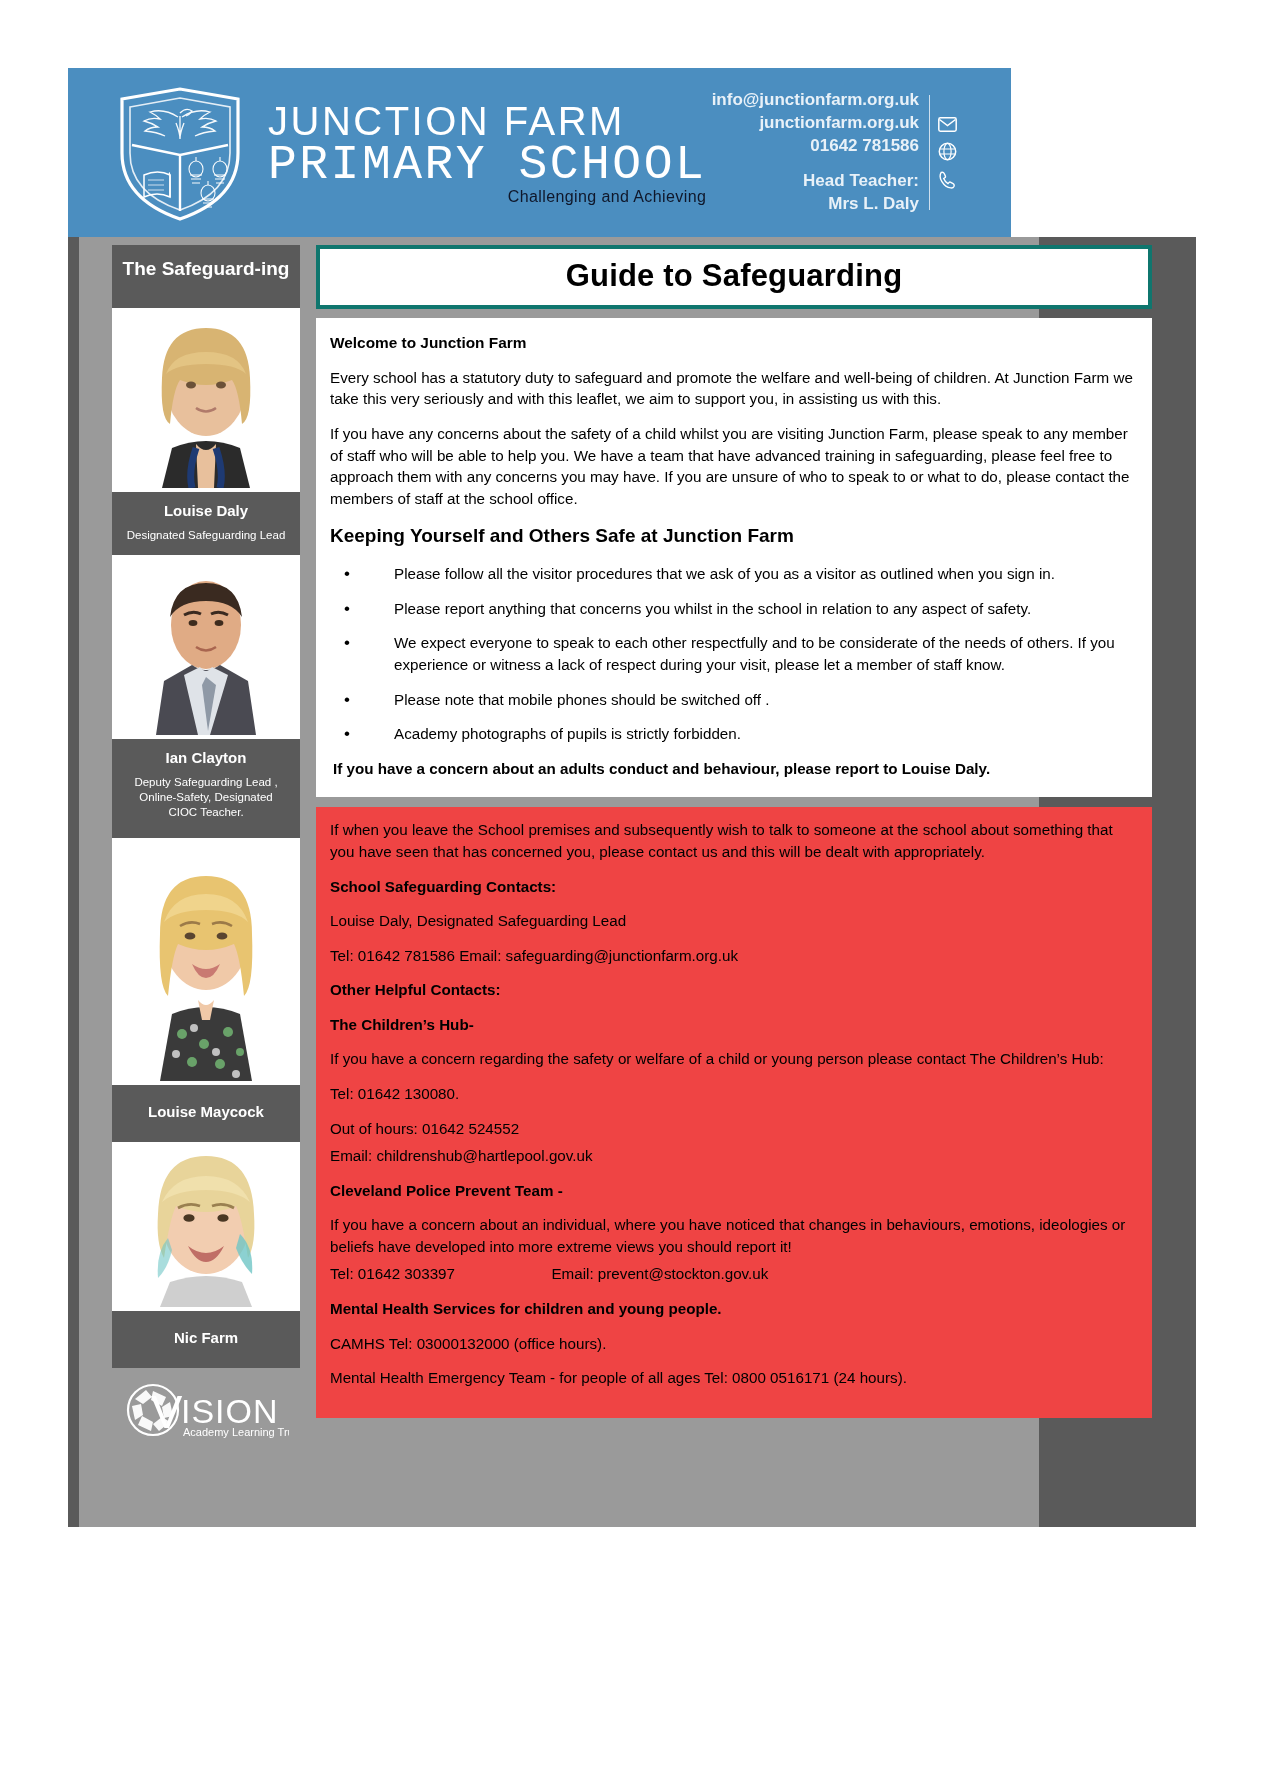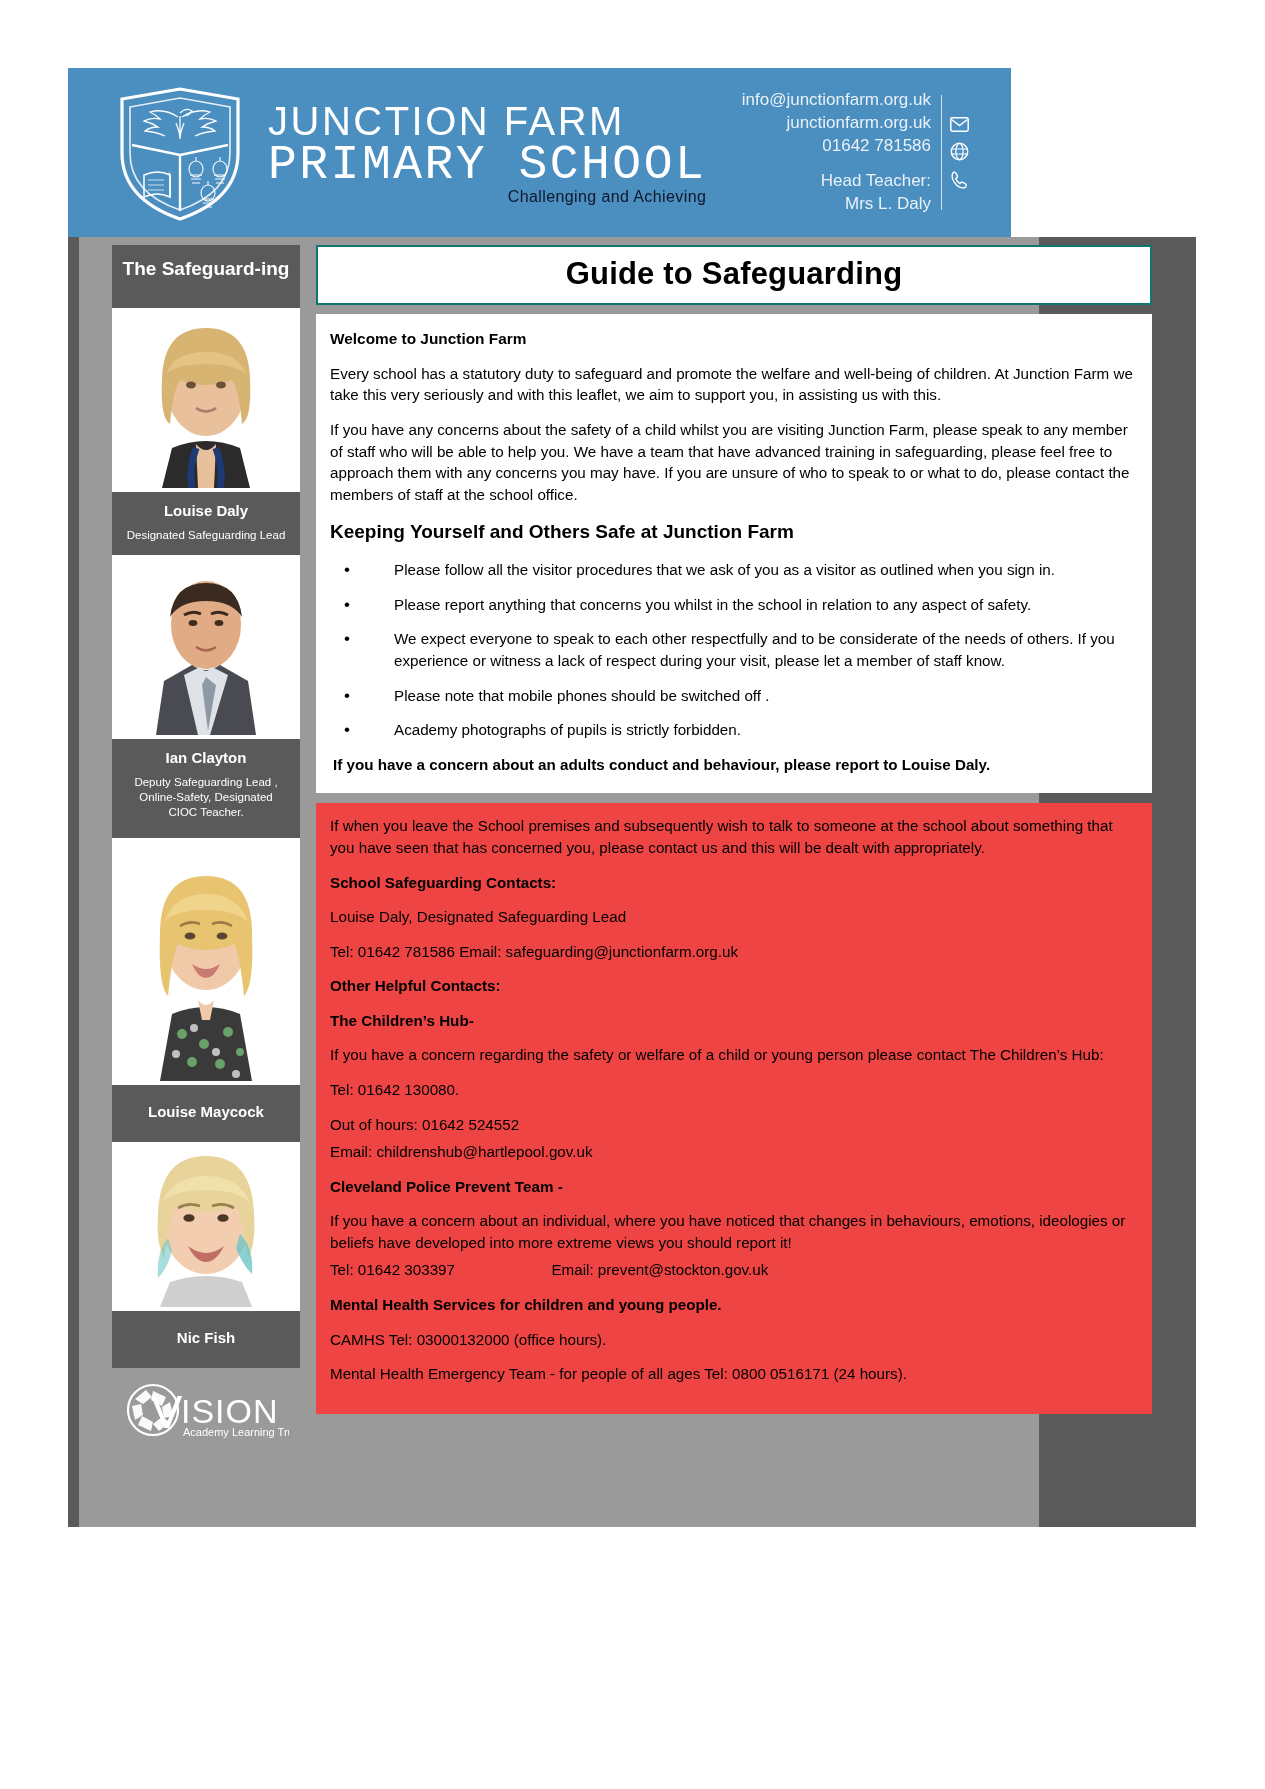--- a/index.html
+++ b/index.html
@@ -18,21 +18,21 @@
     background:#4b8ec0;
     display:flex; align-items:center;
   }
   .crest { width:140px; height:140px; margin-left:42px; flex:0 0 auto; position:relative; }
   .school-name { margin-left:18px; color:#ffffff; line-height:1.0; }
   .school-name .l1 { font-size:40px; letter-spacing:2.5px; font-weight:300; }
   .school-name .l2 { font-size:48px; letter-spacing:2.5px; font-weight:300;font-family:Liberation Mono, monospace; }
   .tagline { color:#0f172a; font-size:16px; text-align:right; margin-top:0; letter-spacing:.4px; }
 
   .contact-block {
-    margin-left:auto; display:flex; align-items:stretch; padding-right:42px;
+    margin-left:auto; display:flex; align-items:stretch; padding-right:54px;font-weight:bold;
   }
   .contact-text {
     color:#e8f1f8; font-size:17px; text-align:right; line-height:1.35;
     display:flex; flex-direction:column; justify-content:center;
     padding-right:10px;
   }
   .contact-text .spacer { height:12px; }
   .contact-divider { width:1px; background:#cfe0ee; margin:6px 0; }
   .contact-icons {
     display:flex; flex-direction:column; justify-content:center; gap:10px;
@@ -70,21 +70,21 @@
 
   .trust-logo {
     background:#9a9a9a; width:188px; padding:12px 0 16px 0;
     display:flex; flex-direction:column; align-items:center; justify-content:center;
   }
 
   
   .main-col { position:absolute; left:237px; top:8px; width:836px; }
 
   .title-box {
-    background:#ffffff; border:2px solid #0f766e; margin:0 0 0 0;
+    background:#ffffff; border:4px solid #0f766e; margin:0 0 0 0;
     padding:9px 0 11px 0; text-align:center;
   }
   .title-box h1 { margin:0; font-size:31px; font-weight:bold; color:#000; letter-spacing:.2px; }
 
   .panel {
     background:#ffffff; margin-top:9px; padding:12px 14px 14px 14px;
     font-size:15.2px; color:#000; line-height:1.42;
   }
   .panel h2 { font-size:15.4px; font-weight:bold; margin:2px 0 13px 0; }
   .panel p { margin:0 0 13px 0; }
@@ -284,21 +284,21 @@
             <path d="M128 92 q14 14 12 40 q-10 -10 -16 -26 Z" fill="#6fc6c6" opacity=".8"></path>
             <path d="M56 96 q-12 14 -10 40 q10 -10 14 -28 Z" fill="#6fc6c6" opacity=".6"></path>
             <ellipse cx="77" cy="76" rx="5.6" ry="3.8" fill="#4a3724"></ellipse>
             <ellipse cx="111" cy="76" rx="5.6" ry="3.8" fill="#4a3724"></ellipse>
             <path d="M66 66 q11 -6 22 -2 M100 64 q11 -4 22 2" stroke="#9a8050" stroke-width="2.8" fill="none"></path>
             <path d="M76 104 q18 14 36 0 q-8 16 -18 16 q-10 0 -18 -16 Z" fill="#c06e66"></path>
             <path d="M58 140 q36 -12 72 0 l10 25 l-92 0 Z" fill="#cfcfcf"></path>
           </svg>
         </div>
         <div class="caption only-name">
-          <div class="nm">Nic Fish</div>
+          <div class="nm">Nic Farm</div>
         </div>
 
         <div class="trust-logo">
           <svg width="166" height="60" viewBox="0 0 166 60">
             <g>
               <circle cx="30" cy="30" r="25" fill="none" stroke="#ffffff" stroke-width="2.2"></circle>
               <g fill="#ffffff" opacity=".95">
                 <path d="M30 11 l13 6 -4 9 -11 -6 Z"></path>
                 <path d="M47 22 l3 14 -9 2 -2 -11 Z"></path>
                 <path d="M47 42 l-11 9 -6 -7 9 -7 Z"></path>

